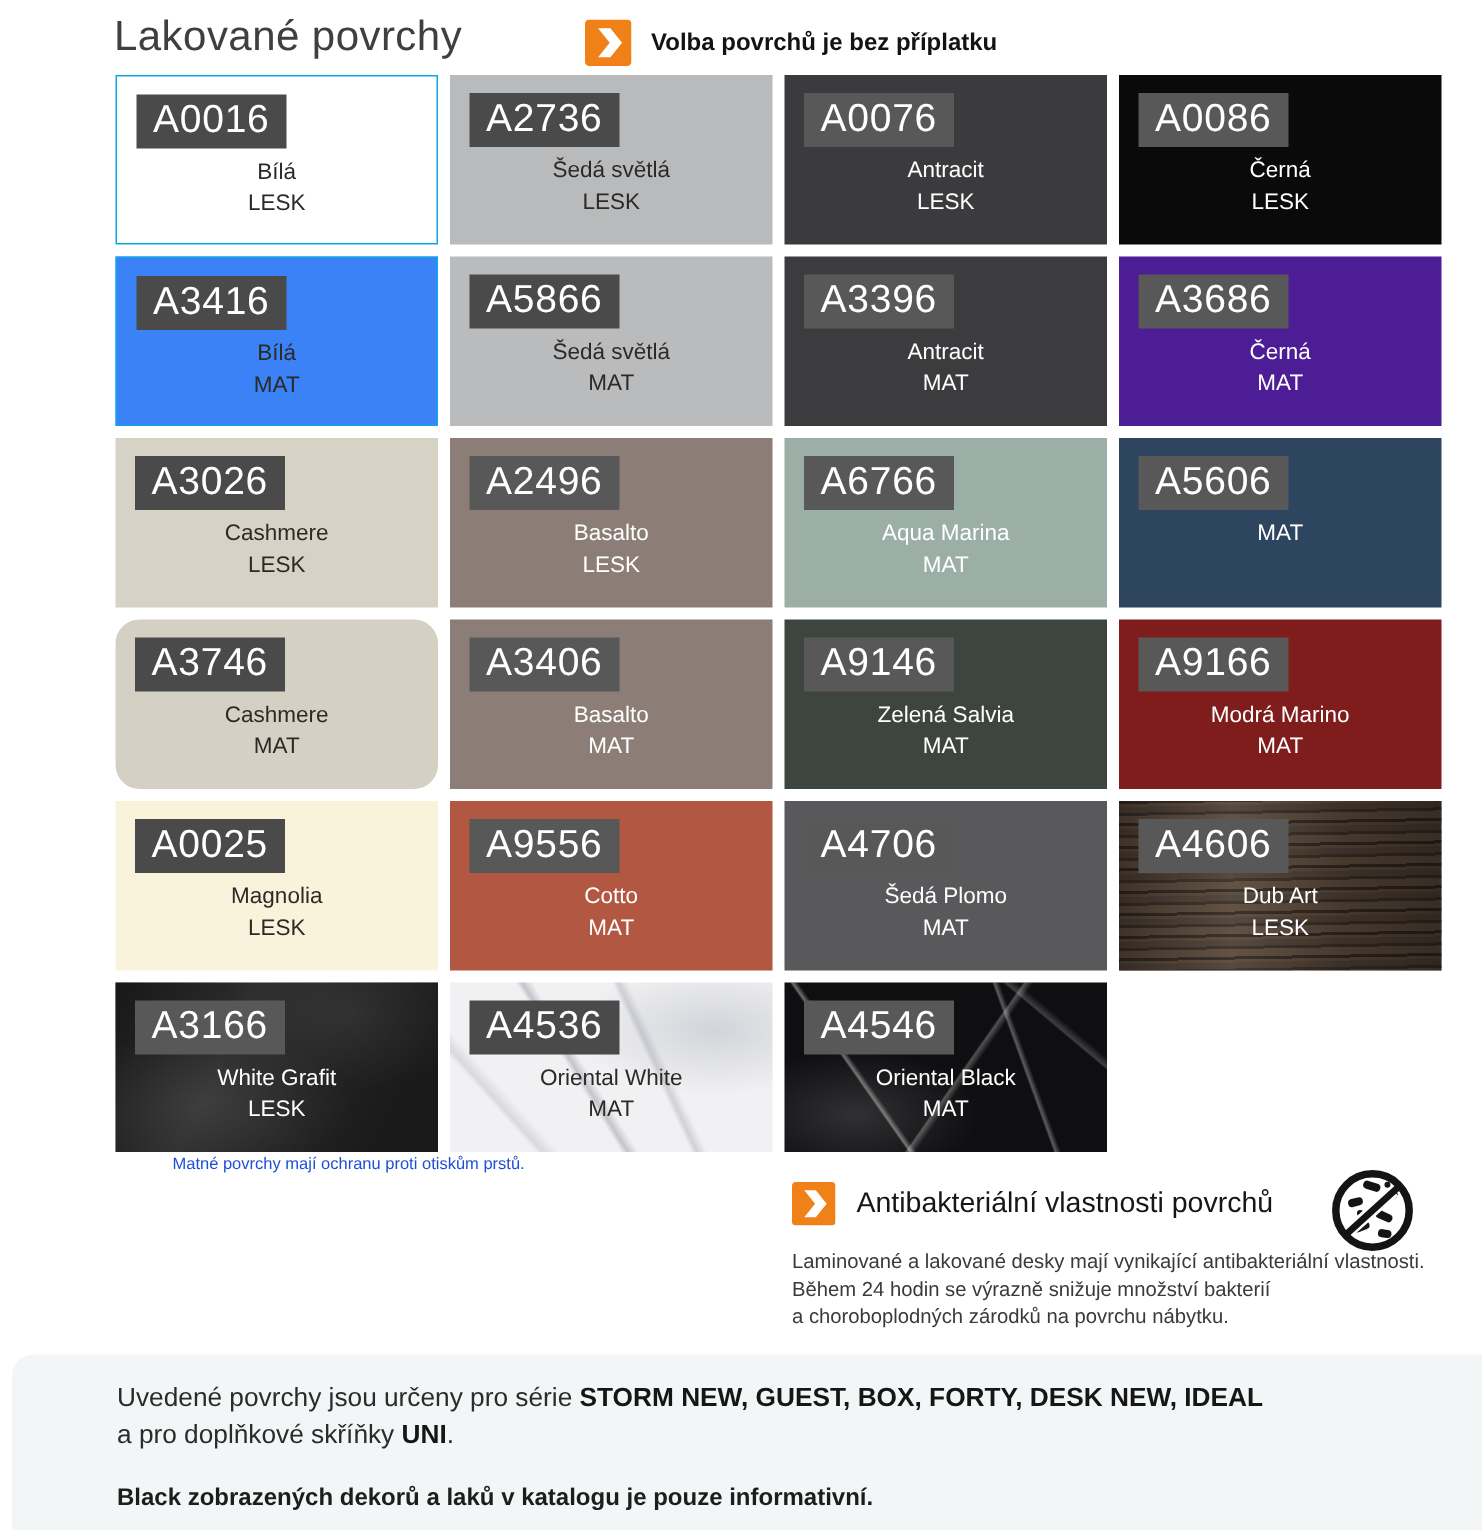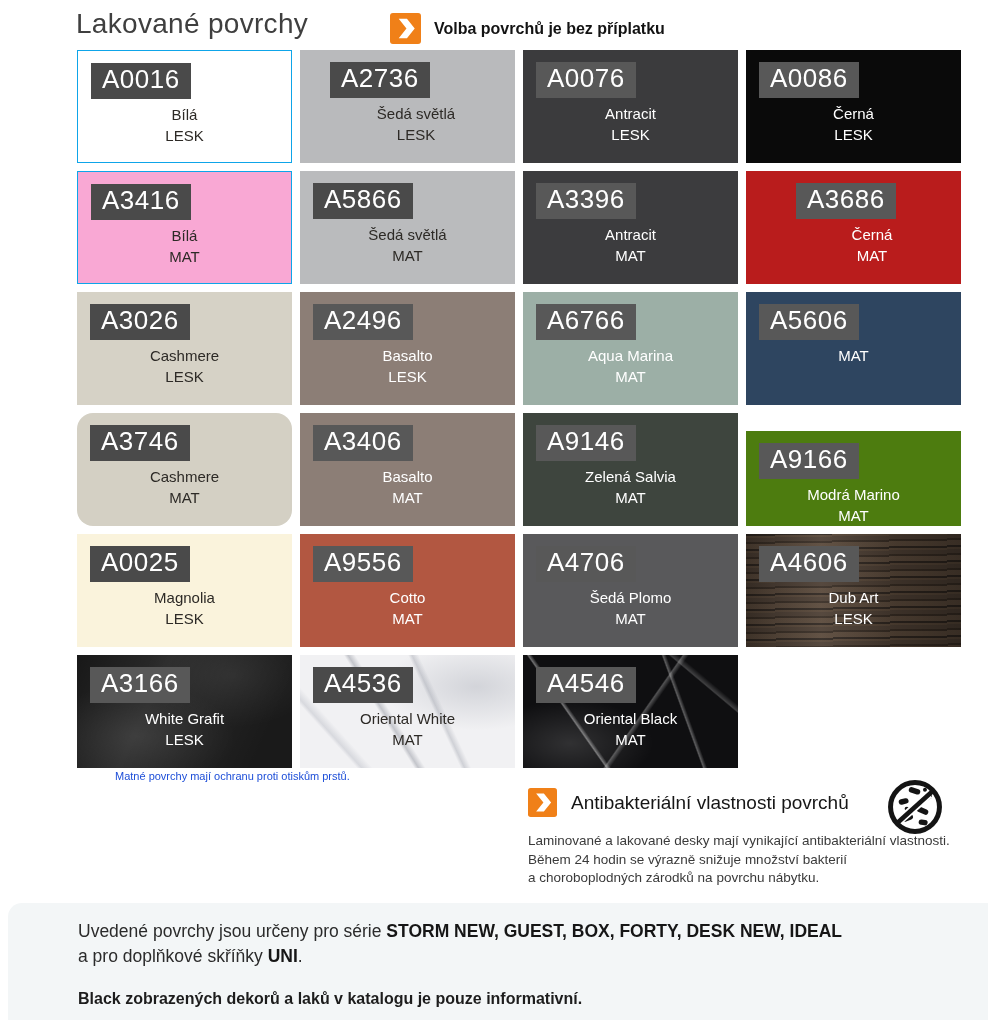--- a/index.html
+++ b/index.html
@@ -91,21 +91,21 @@
 
   <div class="grid">
 
     <div class="cell t-dark bordered" style="background-color: rgb(255, 255, 255);">
       <span class="code">A0016</span>
       <div class="label">
           <div>Bílá</div>
           <div>LESK</div>
         </div>
     </div>
-    <div class="cell t-dark" style="background-color: rgb(185, 186, 188); padding-left: 17px;">
+    <div class="cell t-dark" style="background-color: rgb(185, 186, 188);">
       <span class="code">A2736</span>
       <div class="label">
           <div>Šedá světlá</div>
           <div>LESK</div>
         </div>
     </div>
     <div class="cell t-light" style="background-color: rgb(59, 59, 61);">
       <span class="code">A0076</span>
       <div class="label">
           <div>Antracit</div>
@@ -113,42 +113,42 @@
         </div>
     </div>
     <div class="cell t-light" style="background-color: rgb(10, 10, 10);">
       <span class="code">A0086</span>
       <div class="label">
           <div>Černá</div>
           <div>LESK</div>
         </div>
     </div>
 
-    <div class="cell t-dark bordered" style="background-color: #f9a8d4;">
+    <div class="cell t-dark bordered" style="background-color: #3b82f6;">
       <span class="code">A3416</span>
       <div class="label">
           <div>Bílá</div>
           <div>MAT</div>
         </div>
     </div>
     <div class="cell t-dark" style="background-color: rgb(186, 187, 189);">
       <span class="code">A5866</span>
       <div class="label">
           <div>Šedá světlá</div>
           <div>MAT</div>
         </div>
     </div>
     <div class="cell t-light" style="background-color: rgb(60, 60, 62);">
       <span class="code">A3396</span>
       <div class="label">
           <div>Antracit</div>
           <div>MAT</div>
         </div>
     </div>
-    <div class="cell t-light" style="background-color: #b91c1c; padding-left: 37px;">
+    <div class="cell t-light" style="background-color: #4c1d95;">
       <span class="code">A3686</span>
       <div class="label">
           <div>Černá</div>
           <div>MAT</div>
         </div>
     </div>
 
     <div class="cell t-dark" style="background-color: rgb(214, 210, 198);">
       <span class="code">A3026</span>
       <div class="label">
@@ -191,21 +191,21 @@
           <div>MAT</div>
         </div>
     </div>
     <div class="cell t-light" style="background-color: rgb(62, 69, 62);">
       <span class="code">A9146</span>
       <div class="label">
           <div>Zelená Salvia</div>
           <div>MAT</div>
         </div>
     </div>
-    <div class="cell t-light" style="background-color: #4d7c0f; margin-top: 18px;">
+    <div class="cell t-light" style="background-color: #7f1d1d;">
       <span class="code">A9166</span>
       <div class="label">
           <div>Modrá Marino</div>
           <div>MAT</div>
         </div>
     </div>
 
     <div class="cell t-dark" style="background-color: rgb(250, 243, 220);">
       <span class="code">A0025</span>
       <div class="label">

